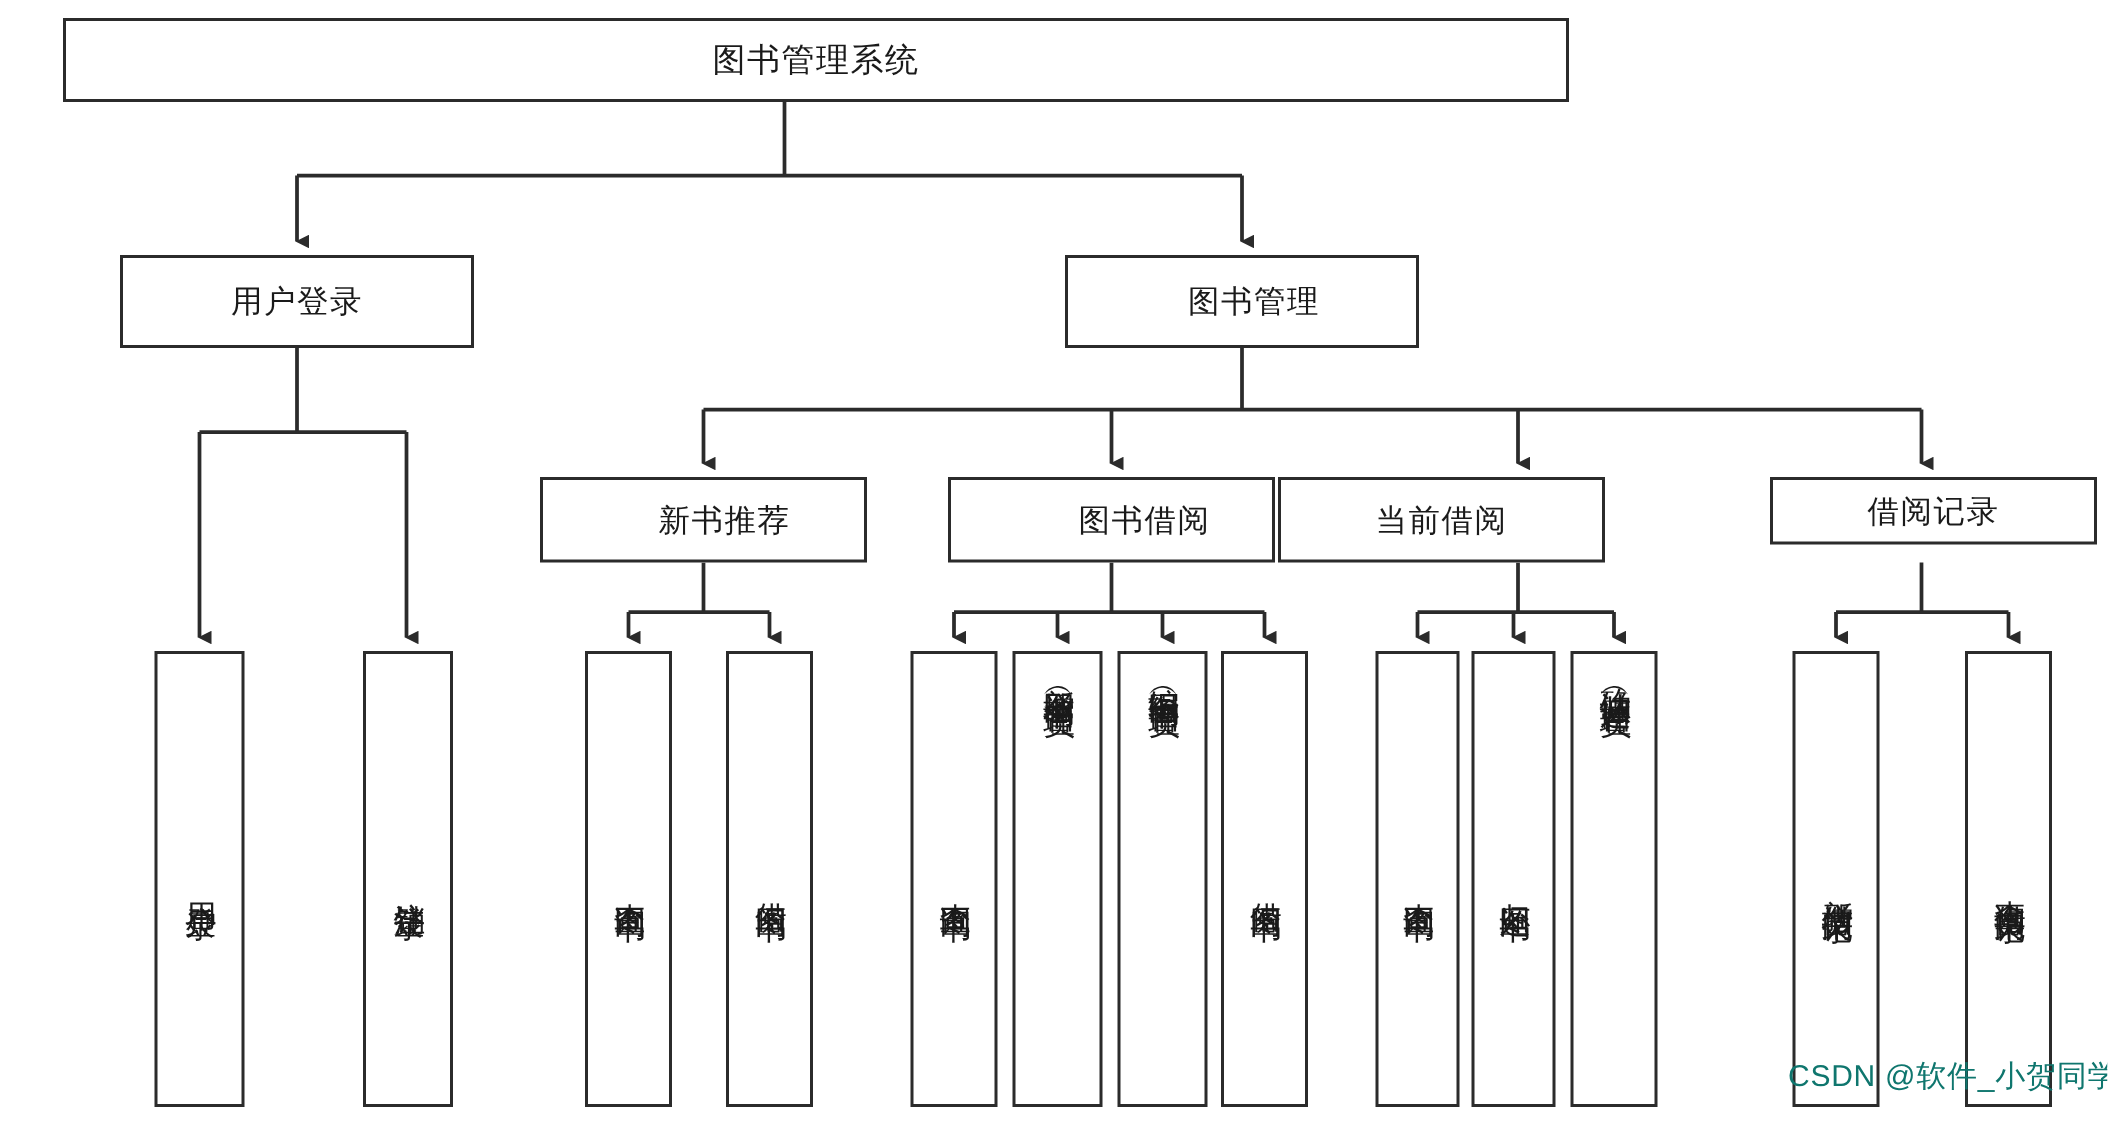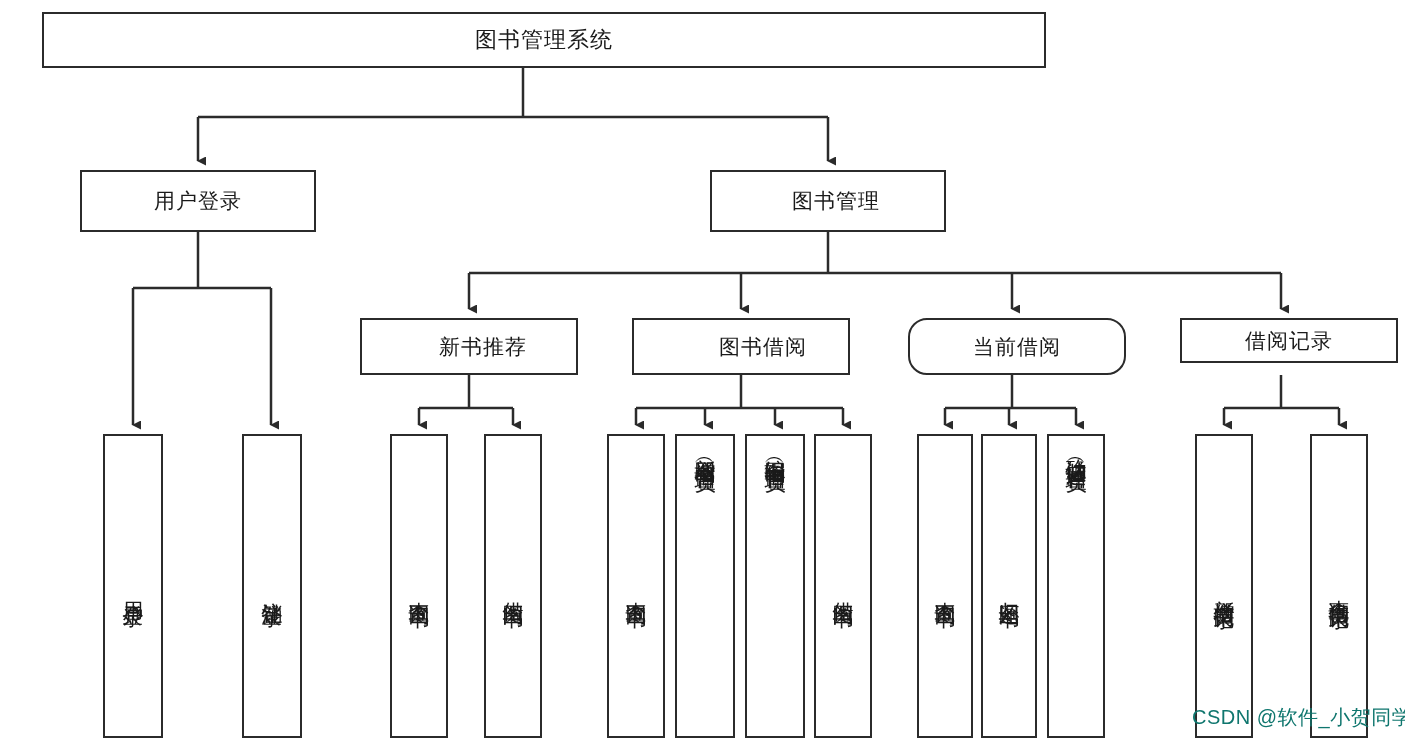--- a/index.html
+++ b/index.html
@@ -128,21 +128,21 @@
       </div>
       <div class="node horiz" style="left: 710px; top: 170px; width: 236px; height: 62px; padding-left: 16px;">
         <span>图书管理</span>
       </div>
       <div class="node horiz" style="left: 360px; top: 318px; width: 218px; height: 57px; padding-left: 28px;">
         <span>新书推荐</span>
       </div>
       <div class="node horiz" style="left: 632px; top: 318px; width: 218px; height: 57px; padding-left: 44px;">
         <span>图书借阅</span>
       </div>
-      <div class="node horiz" style="left: 908px; top: 318px; width: 218px; height: 57px; border-radius: 19px;">
+      <div class="node horiz" style="left: 852px; top: 318px; width: 218px; height: 57px;">
         <span>当前借阅</span>
       </div>
       <div class="node horiz" style="left: 1180px; top: 318px; width: 218px; height: 45px;">
         <span>借阅记录</span>
       </div>
       <div class="node vert center" style="left: 103px; top: 434px; width: 60px; height: 304px;">
         <span class="vtext">用户登录</span>
       </div>
       <div class="node vert center" style="left: 242px; top: 434px; width: 60px; height: 304px;">
         <span class="vtext">注销登录</span>

